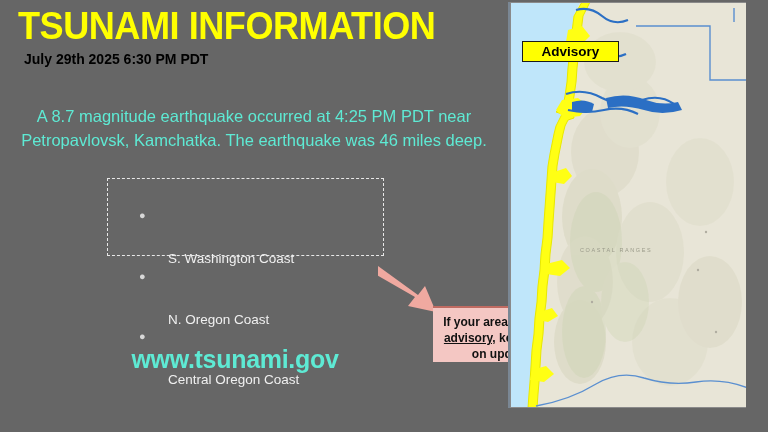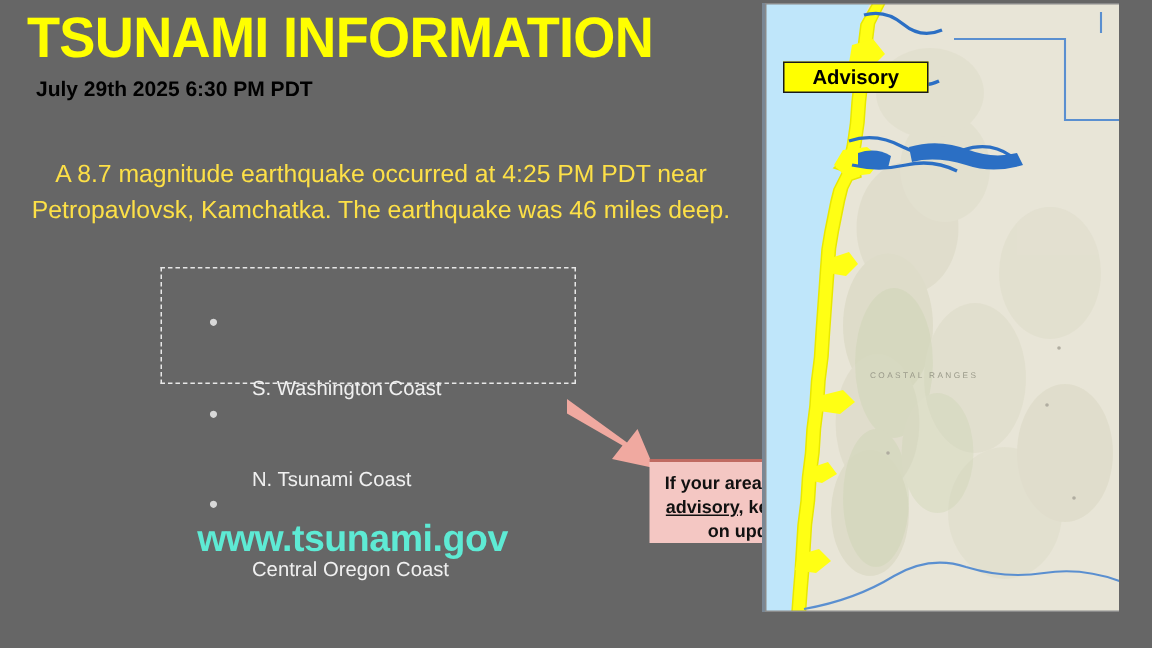--- a/index.html
+++ b/index.html
@@ -47,21 +47,21 @@
     color: #000000;
     font-size: 14px;
     font-weight: bold;
     white-space: nowrap;
   }
 
   #summary-text {
     position: absolute;
     left: 16px; top: 104px;
     width: 476px;
-    color: #fde047;
+    color: #5eead4;
     font-size: 16.5px;
     line-height: 24px;
     text-align: center;
   }
 
   
   #advisory-box {
     position: absolute;
     left: 107px; top: 178px;
     width: 277px;
@@ -197,21 +197,21 @@
     <div id="summary-text">A 8.7 magnitude earthquake occurred at 4:25 PM PDT near Petropavlovsk, Kamchatka. The earthquake was 46 miles deep.</div>
 
     <div id="advisory-box">
       <ul id="advisory-list">
         <li>
           <span class="bullet">●</span>
           <span class="txt">S. Washington Coast</span>
         </li>
         <li>
           <span class="bullet">●</span>
-          <span class="txt">N. Tsunami Coast</span>
+          <span class="txt">N. Oregon Coast</span>
         </li>
         <li>
           <span class="bullet">●</span>
           <span class="txt">Central Oregon Coast</span>
         </li>
       </ul>
     </div>
 
     <svg id="callout-arrow" viewBox="0 0 70 56" width="70" height="56">
       <g fill="#F0A9A0">

